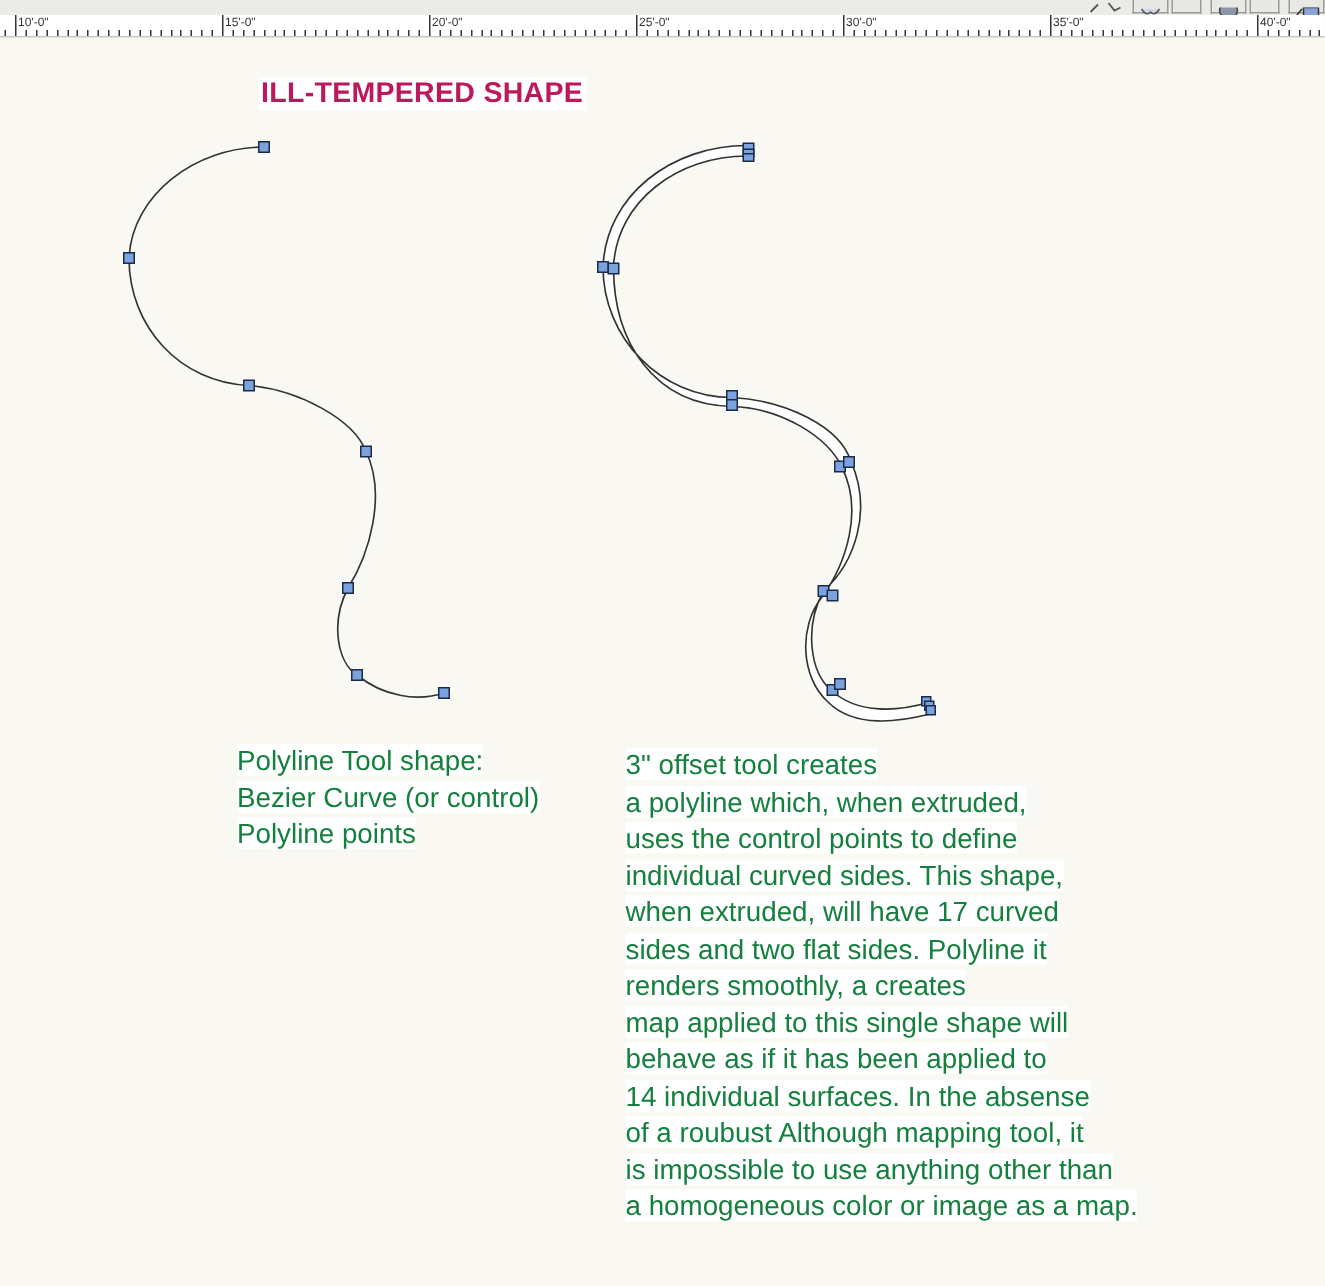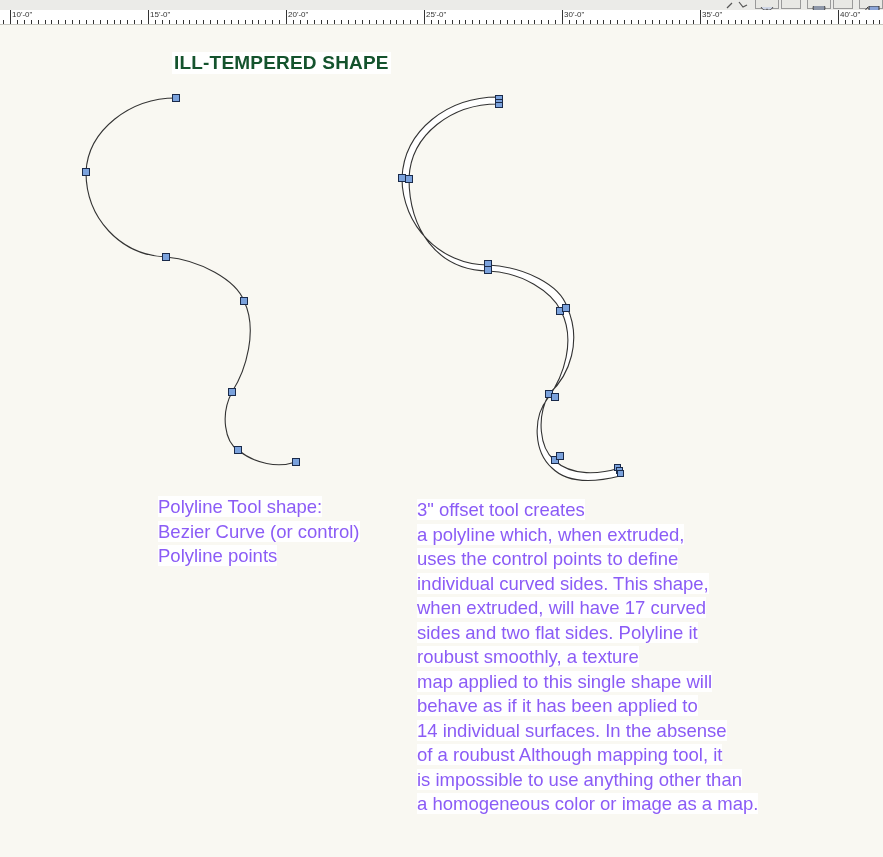--- a/index.html
+++ b/index.html
@@ -25,24 +25,24 @@
     background:#ffffff; border-bottom:1px solid #c8c8c0;
   }
   .ruler svg { position:absolute; left:0; top:0; }
   .ruler-label {
     position:absolute; top:1px; font-size:8px; color:#333; line-height:8px;
     font-family:"Liberation Sans", sans-serif;
   }
   .drawing { position:absolute; left:0; top:0; }
   .title {
     position:absolute; left:172px; top:52px; font-weight:bold; font-size:19px;
-    background:#ffffff; padding:0 2px; color:#14532d; letter-spacing:0.2px;
+    background:#ffffff; padding:0 2px; color:#be185d; letter-spacing:0.2px;
   }
   .note {
-    position:absolute; font-size:18.5px; line-height:24.5px; color:#8b5cf6;
+    position:absolute; font-size:18.5px; line-height:24.5px; color:#15803d;
   }
   .note .line { display:block; }
   .note .line span { background:#ffffff; }
   .note-left { left:158px; top:495px; }
   .note-right { left:417px; top:498px; }
 </style>
 </head>
 <body>
 
 <div class="topstrip">
@@ -258,20 +258,20 @@
   <span class="line"><span>Polyline points</span></span>
 </div>
 
 <div class="note note-right">
   <span class="line"><span>3" offset tool creates</span></span>
   <span class="line"><span>a polyline which, when extruded,</span></span>
   <span class="line"><span>uses the control points to define</span></span>
   <span class="line"><span>individual curved sides. This shape,</span></span>
   <span class="line"><span>when extruded, will have 17 curved</span></span>
   <span class="line"><span>sides and two flat sides. Polyline it</span></span>
-  <span class="line"><span>roubust smoothly, a texture</span></span>
+  <span class="line"><span>renders smoothly, a creates</span></span>
   <span class="line"><span>map applied to this single shape will</span></span>
   <span class="line"><span>behave as if it has been applied to</span></span>
   <span class="line"><span>14 individual surfaces. In the absense</span></span>
   <span class="line"><span>of a roubust Although mapping tool, it</span></span>
   <span class="line"><span>is impossible to use anything other than</span></span>
   <span class="line"><span>a homogeneous color or image as a map.</span></span>
 </div>
 
 </body></html>

